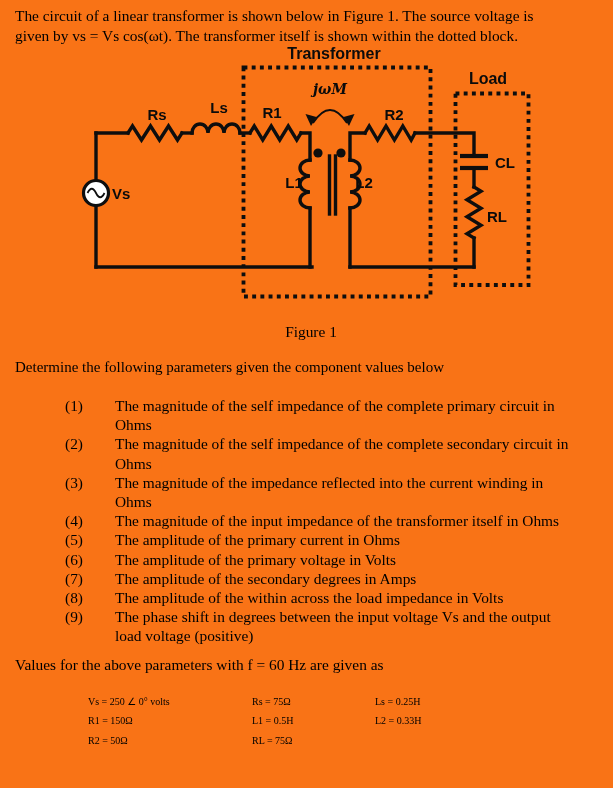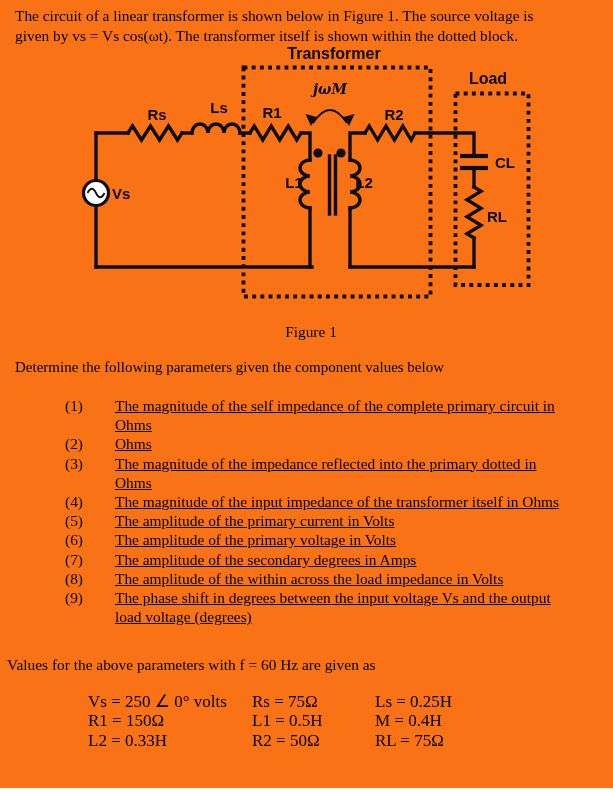--- a/index.html
+++ b/index.html
@@ -6,26 +6,26 @@
   .page{
     position:relative;width:613px;height:788px;background:#f97316;
     font-family:"Liberation Serif", serif;color:#000;overflow:hidden;
   }
   .intro{position:absolute;left:15px;top:6px;width:590px;font-size:15.4px;line-height:20px;}
   .figure-svg{position:absolute;left:0;top:0;width:613px;height:350px;}
   .determine{position:absolute;left:15px;top:359px;width:590px;font-size:15px;}
   .items{position:absolute;left:65px;top:396px;width:540px;font-size:15.4px;line-height:19.2px;}
   .item{display:flex;}
   .item .num{width:50px;flex:0 0 50px;}
-  .item .txt{flex:1;text-decoration:underline;}
-  .values-heading{position:absolute;left:7px;top:656px;width:590px;font-size:15.4px;}
+  .item .txt{flex:1;}
+  .values-heading{position:absolute;left:15px;top:656px;width:590px;font-size:15.4px;}
   .values-table{
     position:absolute;left:88px;top:692px;
     display:grid;grid-template-columns:164px 123px 153px;
-    font-size:17px;line-height:19.4px;
+    font-size:10px;line-height:19.4px;
   }
   .wire{stroke:#0e0e0e;stroke-width:3.4;fill:none;stroke-linecap:square;}
   .thin{stroke:#0e0e0e;stroke-width:1.8;fill:none;}
   .plate{stroke:#0e0e0e;stroke-width:4.2;fill:none;stroke-linecap:butt;}
   .dotted{fill:none;stroke:#0e0e0e;stroke-width:3.8;stroke-dasharray:3.9 4.3;}
   .comp-label{font-family:"Liberation Sans", sans-serif;font-weight:bold;font-size:15px;fill:#0b0b0b;}
   .block-label{font-family:"Liberation Sans", sans-serif;font-weight:bold;font-size:16px;fill:#0b0b0b;}
   .mutual-label{font-family:"DejaVu Serif", serif;font-weight:bold;font-style:italic;font-size:14px;fill:#0b0b0b;}
   .caption{font-family:"Liberation Serif", serif;font-size:15.4px;fill:#000;}
 </style>
@@ -104,40 +104,41 @@
     <div class="item">
       <div class="num">(1)</div>
       <div class="txt">
           <div>The magnitude of the self impedance of the complete primary circuit in</div>
           <div>Ohms</div>
         </div>
     </div>
     <div class="item">
       <div class="num">(2)</div>
       <div class="txt">
+          <div>The magnitude of the self impedance of the complete secondary circuit in</div>
           <div>Ohms</div>
         </div>
     </div>
     <div class="item">
       <div class="num">(3)</div>
       <div class="txt">
-          <div>The magnitude of the impedance reflected into the primary dotted in</div>
+          <div>The magnitude of the impedance reflected into the current winding in</div>
           <div>Ohms</div>
         </div>
     </div>
     <div class="item">
       <div class="num">(4)</div>
       <div class="txt">
           <div>The magnitude of the input impedance of the transformer itself in Ohms</div>
         </div>
     </div>
     <div class="item">
       <div class="num">(5)</div>
       <div class="txt">
-          <div>The amplitude of the primary current in Volts</div>
+          <div>The amplitude of the primary current in Ohms</div>
         </div>
     </div>
     <div class="item">
       <div class="num">(6)</div>
       <div class="txt">
           <div>The amplitude of the primary voltage in Volts</div>
         </div>
     </div>
     <div class="item">
       <div class="num">(7)</div>
@@ -148,34 +149,33 @@
     <div class="item">
       <div class="num">(8)</div>
       <div class="txt">
           <div>The amplitude of the within across the load impedance in Volts</div>
         </div>
     </div>
     <div class="item">
       <div class="num">(9)</div>
       <div class="txt">
           <div>The phase shift in degrees between the input voltage Vs and the output</div>
-          <div>load voltage (degrees)</div>
+          <div>load voltage (positive)</div>
         </div>
     </div>
   </div>
 
   <div class="values-heading">Values for the above parameters with f = 60 Hz are given as</div>
 
   <div class="values-table">
     <div>Vs = 250 ∠ 0° volts</div>
     <div>Rs = 75Ω</div>
     <div>Ls = 0.25H</div>
     <div>R1 = 150Ω</div>
     <div>L1 = 0.5H</div>
-    <div>M = 0.4H</div>
     <div>L2 = 0.33H</div>
     <div>R2 = 50Ω</div>
     <div>RL = 75Ω</div>
     <div></div>
     <div></div>
   </div>
 
 </div>
 
 </body></html>

